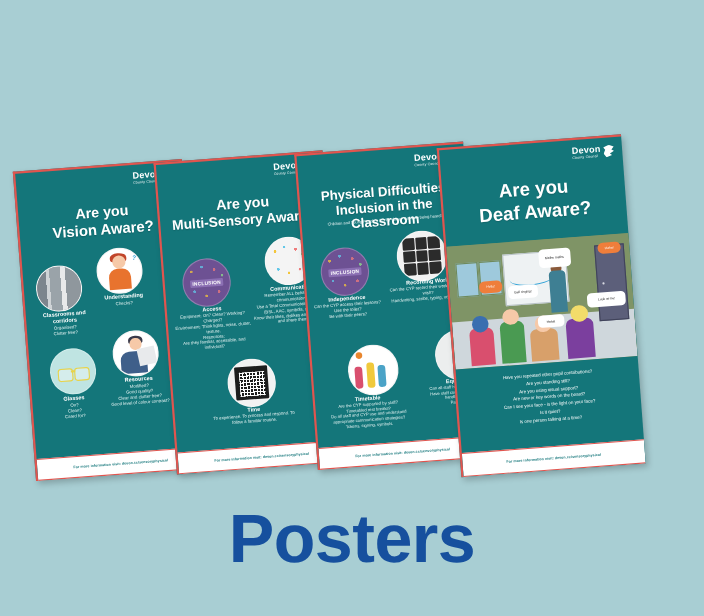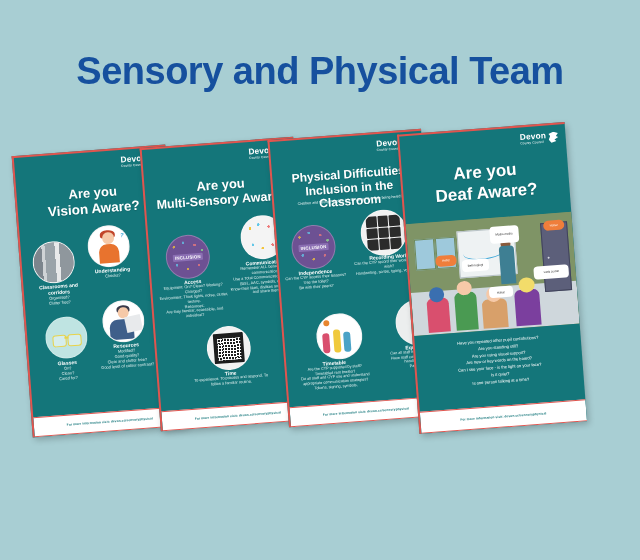--- a/index.html
+++ b/index.html
@@ -146,21 +146,20 @@
   .footbar{position:absolute;left:0;right:0;bottom:0;background:#ffffff;
     border-top:1.2px solid #e0554f;border-bottom:1.2px solid #e0554f;
     display:flex;align-items:center;justify-content:center;}
   .footbar span{color:#14767a;font-size:3.2px;font-weight:bold;letter-spacing:.1px;}
 </style>
 </head>
 <body>
 
 <div class="stage">
 
-  <div class="heading" id="title">Sensory and Physical Team</div>
 
   <div class="fan">
 
     <div class="poster" style="left:22px;top:32px;width:152px;height:280px;transform:rotate(-4.3deg);">
       <div class="sheet">
         <div class="logo">
           <div class="ltxt">
             <span class="l1">Devon</span>
             <span class="l2">County Council</span>
           </div>
@@ -406,13 +405,14 @@
         </div>
 
         <div class="footbar" style="height:20px;">
           <span>For more information visit: devon.cc/sensoryphysical</span>
         </div>
       </div>
     </div>
 
   </div>
 
+  <div class="heading" id="footer-word">Posters</div>
 </div>
 
 </body></html>

